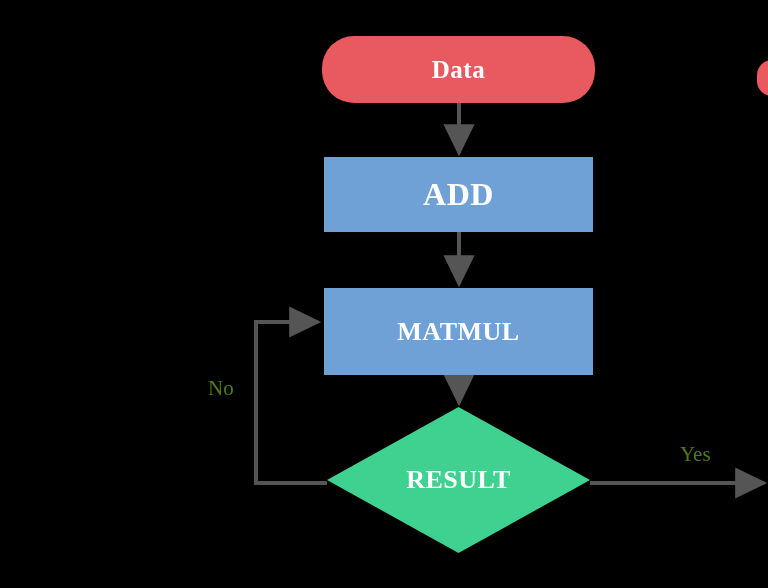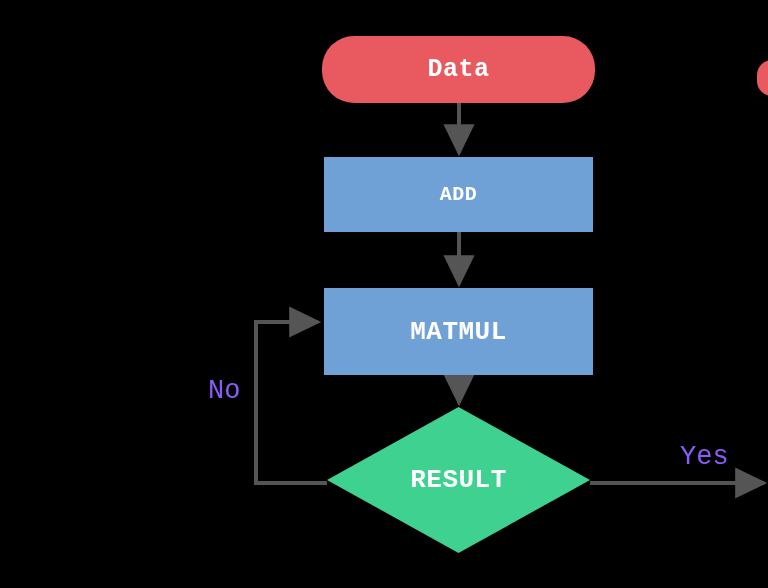--- a/index.html
+++ b/index.html
@@ -7,21 +7,21 @@
     margin: 0;
     padding: 0;
     background: #000000;
   }
   #canvas {
     position: relative;
     width: 768px;
     height: 588px;
     background: #000000;
     overflow: hidden;
-    font-family: Liberation Mono, monospace;
+    font-family: Liberation Serif, serif;
   }
   .node {
     position: absolute;
     display: flex;
     align-items: center;
     justify-content: center;
     box-sizing: border-box;
   }
   .node-label {
     color: #ffffff;
@@ -42,21 +42,21 @@
   #node-data .node-label { font-size: 25px; }
 
   
   #node-add {
     left: 324px;
     top: 157px;
     width: 269px;
     height: 75px;
     background: #6FA0D6;
   }
-  #node-add .node-label { font-size: 20px; }
+  #node-add .node-label { font-size: 32px; }
 
   
   #node-matmul {
     left: 324px;
     top: 288px;
     width: 269px;
     height: 87px;
     background: #6FA0D6;
   }
   #node-matmul .node-label { font-size: 26px; }
@@ -92,22 +92,22 @@
   
   #connectors {
     position: absolute;
     left: 0; top: 0;
     width: 768px; height: 588px;
     pointer-events: none;
   }
 
   .edge-label {
     position: absolute;
-    color: #8b5cf6;
-    font-size: 27px;
+    color: #4d7c0f;
+    font-size: 21px;
     user-select: none;
     white-space: nowrap;
   }
   #label-no  { left: 208px; top: 376px; }
   #label-yes { left: 680px; top: 442px; }
 </style>
 </head>
 <body>
 
 <div id="canvas">

